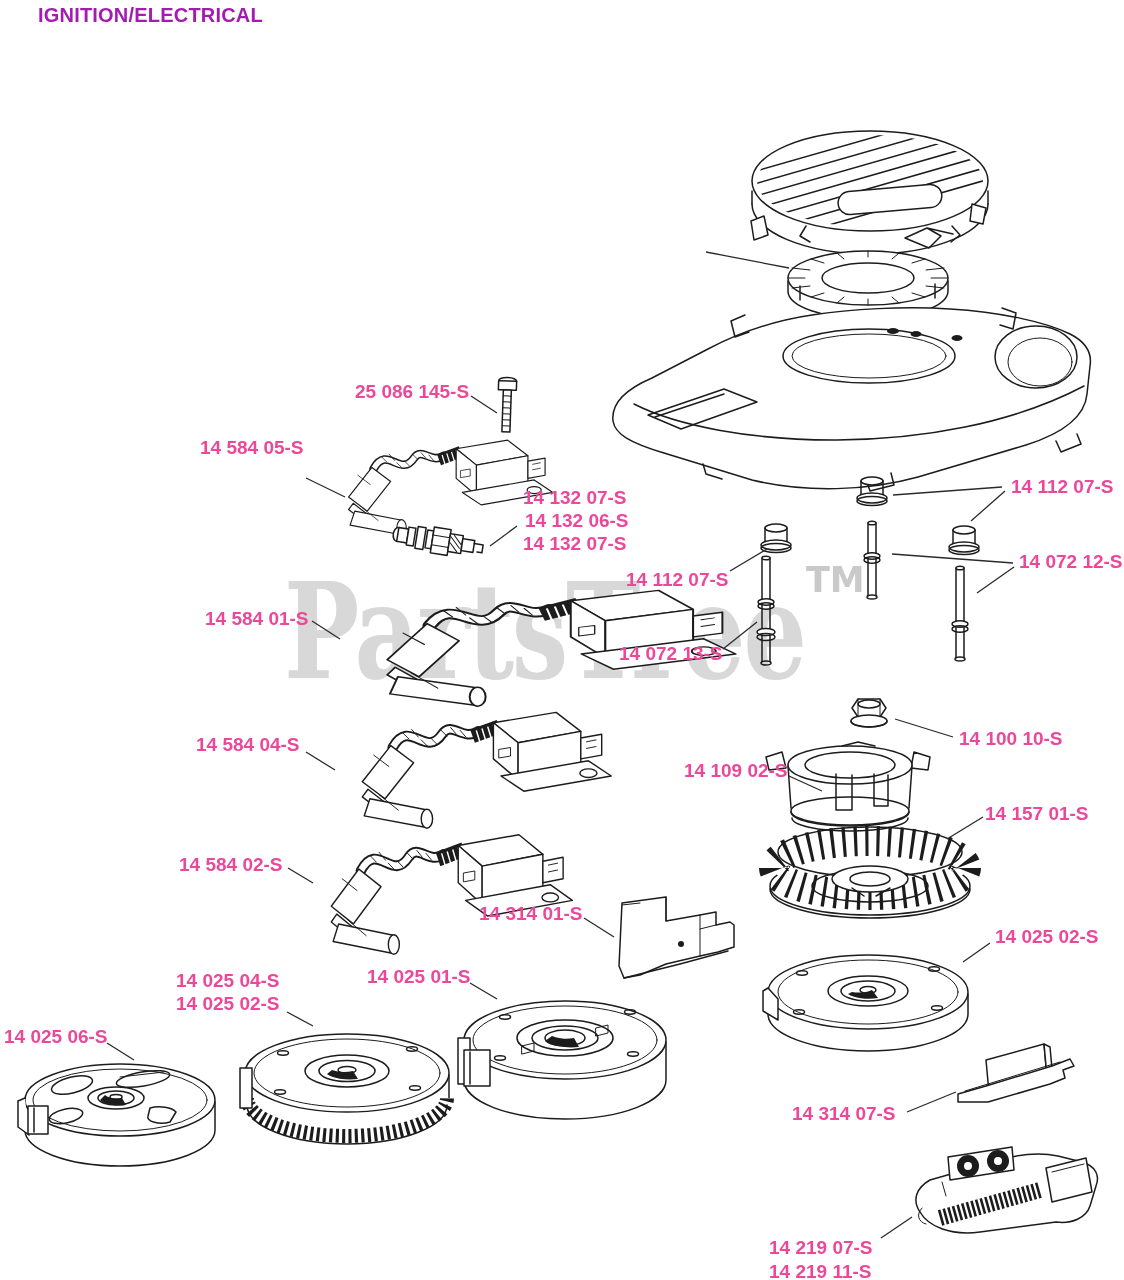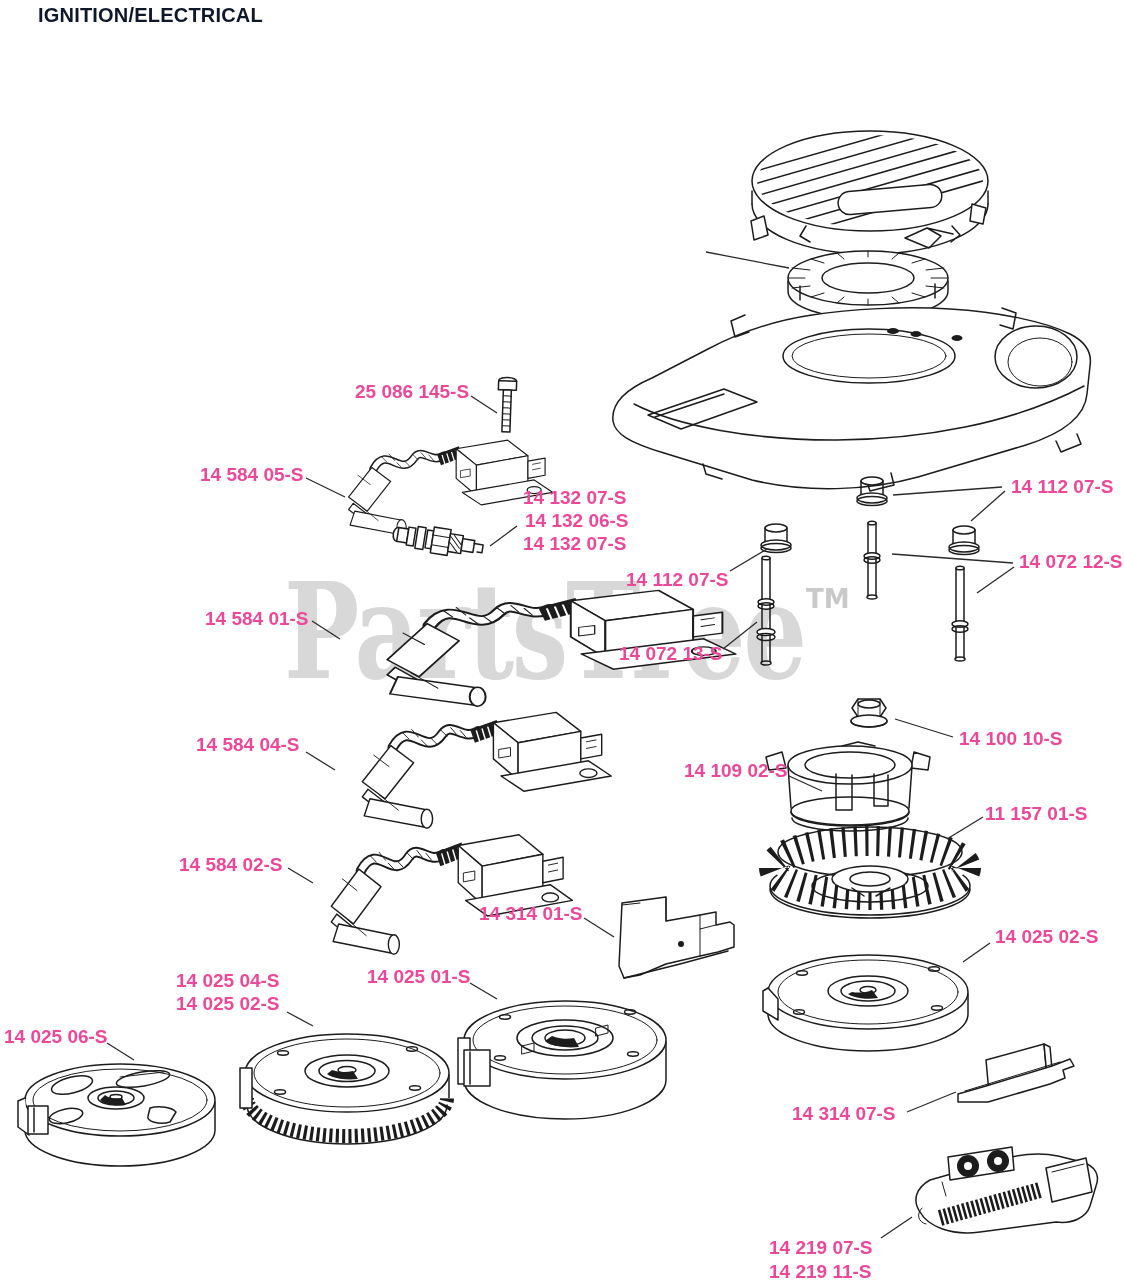--- a/index.html
+++ b/index.html
@@ -1,28 +1,28 @@
 <!DOCTYPE html>
 <html><head>
 <meta charset="utf-8">
 <style>
   html,body{margin:0;padding:0;background:#ffffff;}
   #stage{position:relative;width:1124px;height:1280px;background:#fff;overflow:hidden;
          font-family:"Liberation Sans",sans-serif;}
-  .title{position:absolute;left:38px;top:4px;font-size:20px;font-weight:bold;color:#0f172a;
+  .title{position:absolute;left:38px;top:4px;font-size:20px;font-weight:bold;color:#a21caf;
          letter-spacing:0.2px;}
   .lbl{position:absolute;font-size:19px;font-weight:bold;color:#ec4899;white-space:nowrap;
        line-height:21px;}
   .grp{position:absolute;left:586px;top:235px;width:120px;text-align:center;font-size:18px;
        font-weight:bold;color:#262626;line-height:21.5px;}
   .grp span{display:block;}
   #wm{position:absolute;left:284px;top:566px;z-index:1;color:#d8d8d8;
       font-family:"DejaVu Serif",serif;font-weight:bold;font-size:132px;line-height:132px;
       letter-spacing:-3px;transform:scaleX(0.76);transform-origin:left top;white-space:nowrap;}
-  #wm-tm{position:absolute;left:806px;top:584px;z-index:1;color:#c9c9c9;font-size:26px;
+  #wm-tm{position:absolute;left:806px;top:560px;z-index:1;color:#c9c9c9;font-size:35px;
       font-weight:bold;font-family:"DejaVu Sans",sans-serif;}
   svg#art{position:absolute;left:0;top:0;z-index:2;}
   .lbl,.grp,.title{z-index:3;}
   .s{stroke:#1c1c1c;stroke-width:1.5;fill:none;stroke-linejoin:round;stroke-linecap:round;}
   .w{fill:#ffffff;}
   .k{fill:#1c1c1c;stroke:none;}
   .ld{stroke:#2a2a2a;stroke-width:1.3;}
   .thin{stroke-width:1;}
 </style>
 </head>
@@ -306,33 +306,33 @@
       <line class="ld" x1="287" y1="1012" x2="313" y2="1026"></line>
       <line class="ld" x1="470" y1="983" x2="497" y2="999"></line>
       <line class="ld" x1="107" y1="1043" x2="134" y2="1060"></line>
       <line class="ld" x1="907" y1="1112" x2="956" y2="1092"></line>
       <line class="ld" x1="881" y1="1238" x2="912" y2="1217"></line>
     </g>
   </svg>
 
 
   <div class="lbl" style="left:355px;top:381px">25 086 145-S</div>
-  <div class="lbl" style="left:200px;top:464px">14 584 05-S</div>
+  <div class="lbl" style="left:200px;top:437px">14 584 05-S</div>
   <div class="lbl" style="left:523px;top:487px">14 132 07-S</div>
   <div class="lbl" style="left:525px;top:510px">14 132 06-S</div>
   <div class="lbl" style="left:523px;top:533px">14 132 07-S</div>
   <div class="lbl" style="left:1011px;top:476px">14 112 07-S</div>
   <div class="lbl" style="left:1019px;top:551px">14 072 12-S</div>
   <div class="lbl" style="left:626px;top:569px">14 112 07-S</div>
   <div class="lbl" style="left:619px;top:643px">14 072 13-S</div>
   <div class="lbl" style="left:205px;top:608px">14 584 01-S</div>
   <div class="lbl" style="left:196px;top:734px">14 584 04-S</div>
   <div class="lbl" style="left:959px;top:728px">14 100 10-S</div>
   <div class="lbl" style="left:684px;top:760px">14 109 02-S</div>
-  <div class="lbl" style="left:985px;top:803px">11 157 01-S</div>
+  <div class="lbl" style="left:985px;top:803px">14 157 01-S</div>
   <div class="lbl" style="left:179px;top:854px">14 584 02-S</div>
   <div class="lbl" style="left:479px;top:903px">14 314 01-S</div>
   <div class="lbl" style="left:995px;top:926px">14 025 02-S</div>
   <div class="lbl" style="left:176px;top:970px">14 025 04-S</div>
   <div class="lbl" style="left:176px;top:993px">14 025 02-S</div>
   <div class="lbl" style="left:367px;top:966px">14 025 01-S</div>
   <div class="lbl" style="left:4px;top:1026px">14 025 06-S</div>
   <div class="lbl" style="left:792px;top:1103px">14 314 07-S</div>
   <div class="lbl" style="left:769px;top:1237px">14 219 07-S</div>
   <div class="lbl" style="left:769px;top:1261px">14 219 11-S</div>

